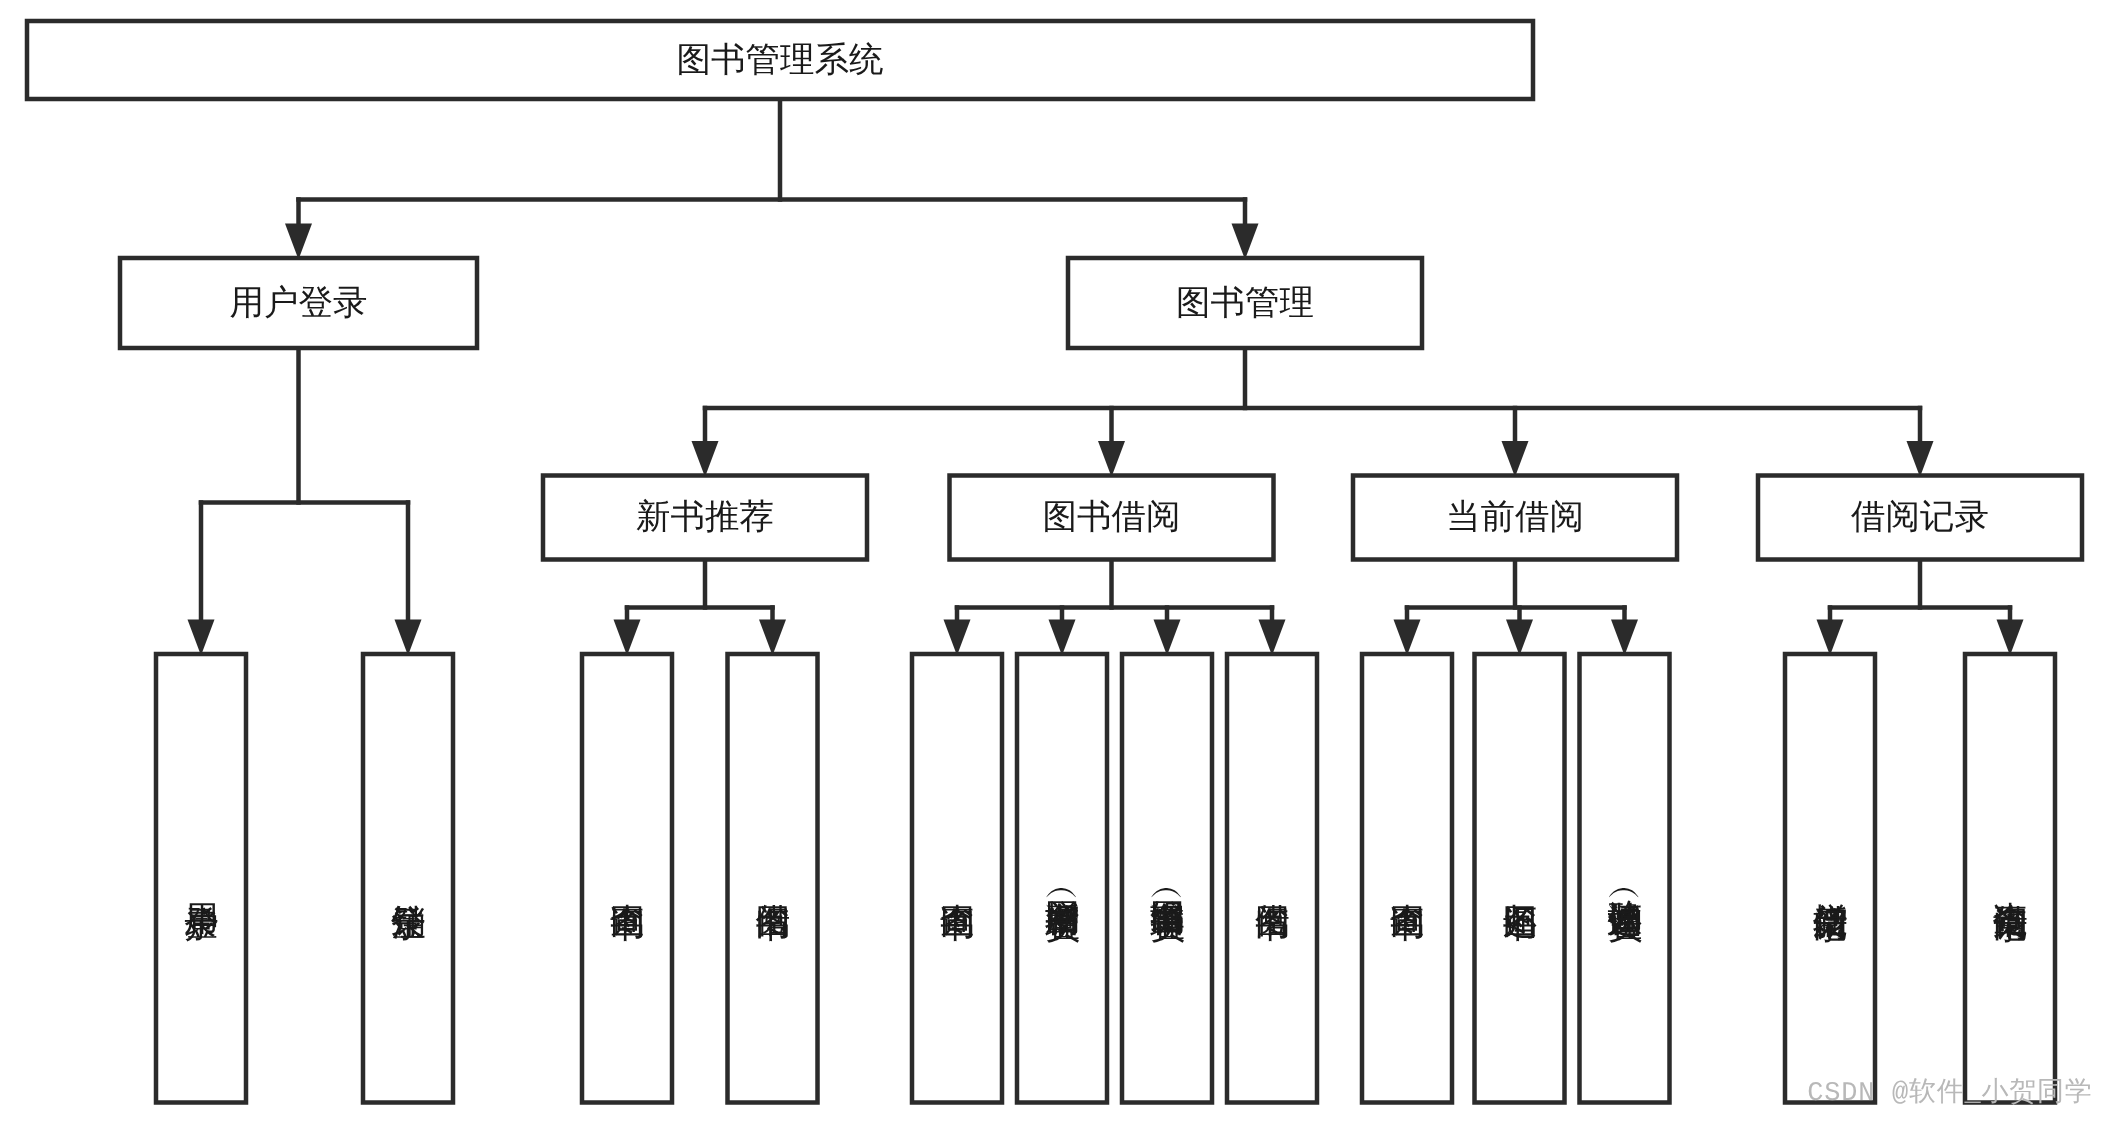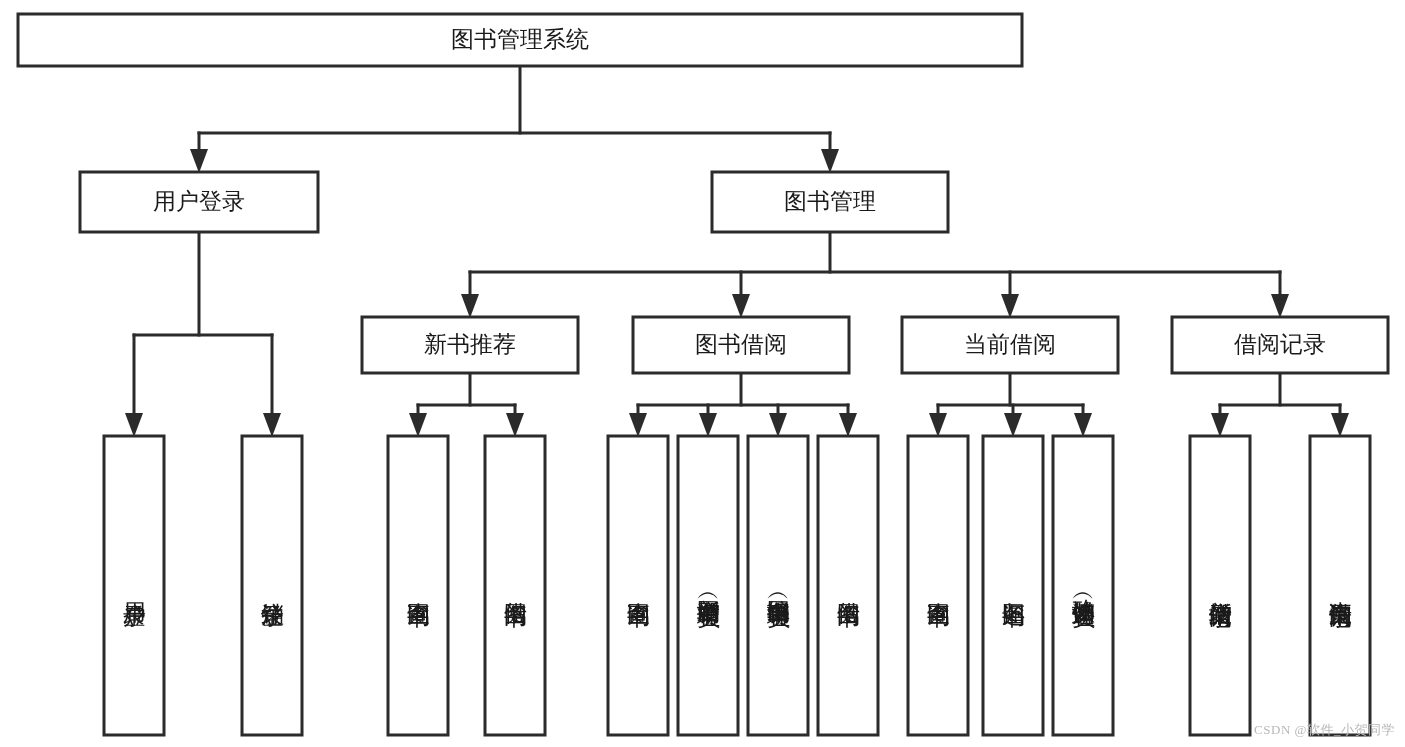--- a/index.html
+++ b/index.html
@@ -58,22 +58,22 @@
     font-size: 23px;
     line-height: 1.12;
     letter-spacing: 1px;
     color: #1a1a1a;
     white-space: nowrap;
   }
   .watermark {
     position: absolute;
     right: 10px;
     bottom: 8px;
-    font-family: Liberation Serif, serif;
-    font-size: 13px;
+    font-family: Liberation Mono, monospace;
+    font-size: 18px;
     color: #b8b8b8;
     letter-spacing: 0.5px;
     user-select: none;
     white-space: nowrap;
   }
 </style>
 </head>
 <body>
 
 <div id="diagram-root">

